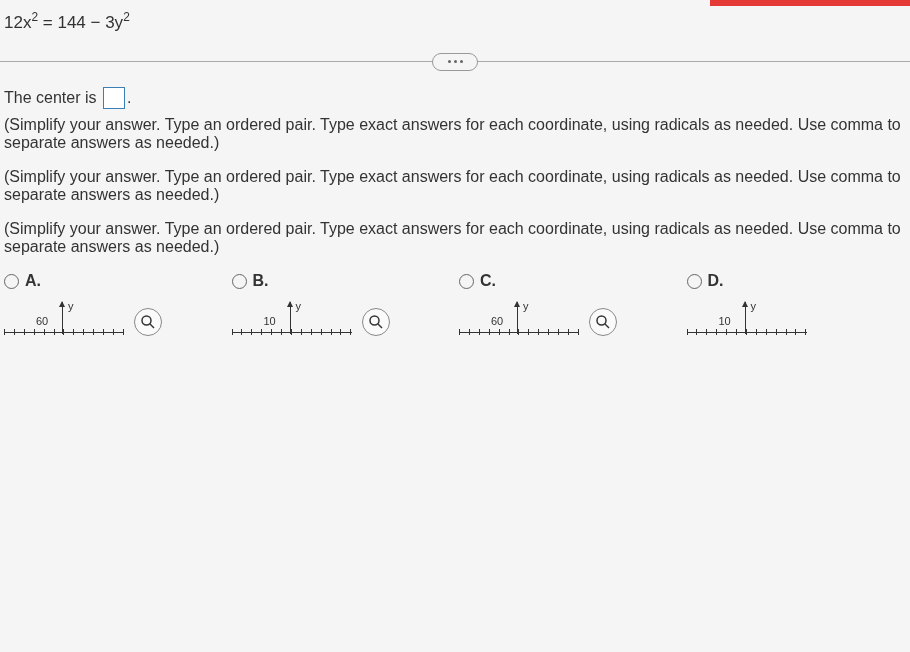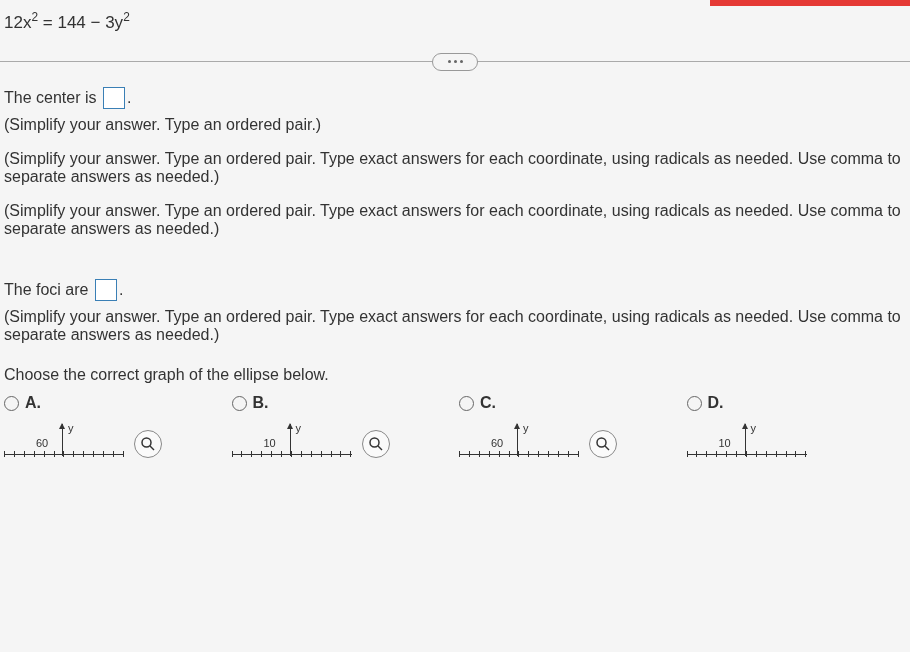--- a/index.html
+++ b/index.html
@@ -160,33 +160,27 @@
       <span class="d"></span>
         <span class="d"></span>
         <span class="d"></span>
     </div>
   </div>
 
   <div class="field-block">
     <span>The center is</span>
     <span class="answer-box"></span><span>.</span>
   </div>
-  <div class="hint">(Simplify your answer. Type an ordered pair.)</div>
 
   <div class="hint">(Simplify your answer. Type an ordered pair. Type exact answers for each coordinate, using radicals as needed. Use comma to separate answers as needed.)</div>
 
   <div class="hint">(Simplify your answer. Type an ordered pair. Type exact answers for each coordinate, using radicals as needed. Use comma to separate answers as needed.)</div>
 
-  <div class="field-block">
-    <span>The foci are</span>
-    <span class="answer-box"></span><span>.</span>
-  </div>
   <div class="hint">(Simplify your answer. Type an ordered pair. Type exact answers for each coordinate, using radicals as needed. Use comma to separate answers as needed.)</div>
 
-  <div class="choose-row">Choose the correct graph of the ellipse below.</div>
 
   <div class="options-row">
     <div class="option-cell">
       <div class="radio"></div>
       <span class="option-label">A.</span>
     </div>
     <div class="option-cell">
       <div class="radio"></div>
       <span class="option-label">B.</span>
     </div>

